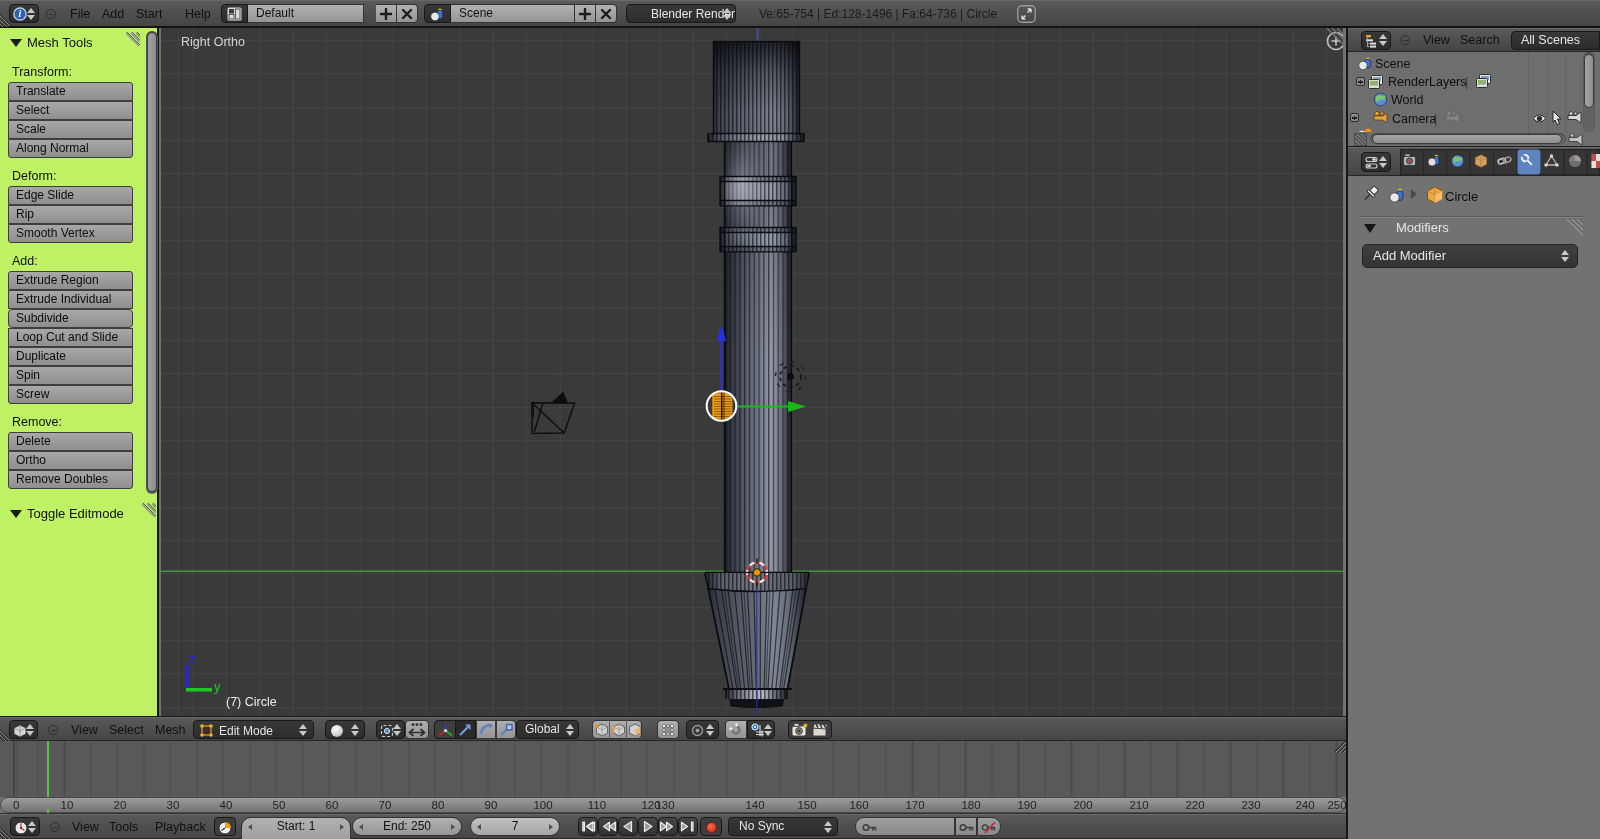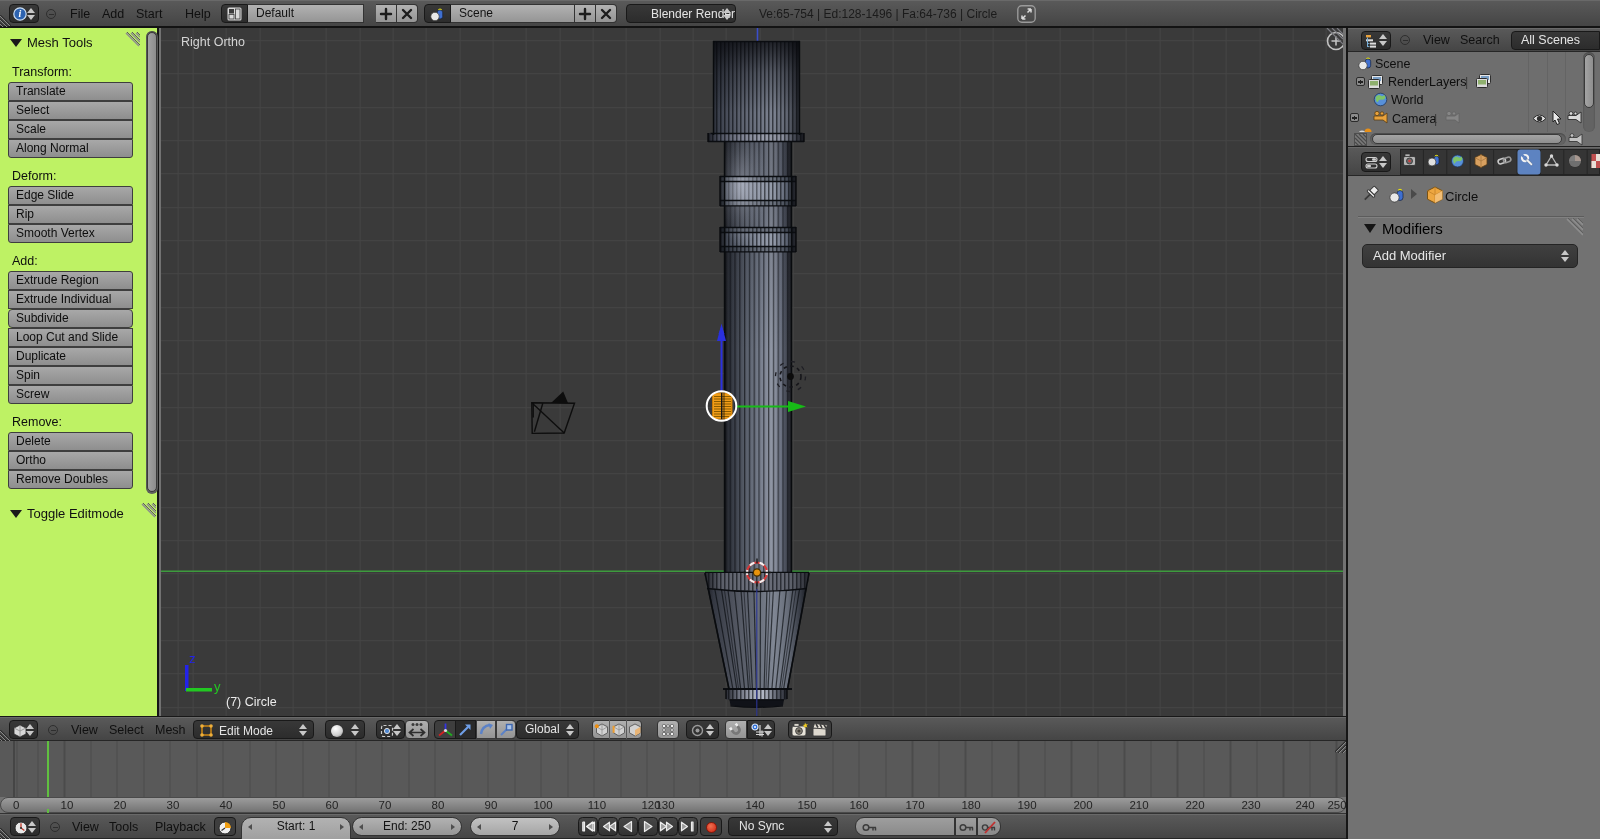--- a/index.html
+++ b/index.html
@@ -900,21 +900,21 @@
  <svg class="abs" style="left:78px;top:158px" width="18" height="18" viewBox="0 0 18 18">
       <path d="M9 1l7.5 3.8v8.4L9 17l-7.5-3.8V4.8z" fill="#eda741" stroke="#7a5214" stroke-width="1"></path>
       <path d="M9 1v8m0 0L1.5 4.8M9 9l7.5-4.2M9 9v8" stroke="#c8862a" stroke-width="0.9" fill="none"></path>
       <path d="M9 9l7.5-4.2v8.4L9 17z" fill="#f3c27e" opacity="0.85"></path>
     </svg>
  <div class="abs" style="left:97px;top:161px;color:#0d0d0d;font-size:13px">Circle</div>
 
  <div class="abs" style="left:10px;top:188px;width:226px;height:1px;background:#5c5c5c;box-shadow:0 1px 0 #818181"></div>
 
  <div class="abs" style="left:16px;top:196px;width:0;height:0;border-left:6.5px solid transparent;border-right:6.5px solid transparent;border-top:9px solid #151515"></div>
- <div class="abs" style="left:34px;top:192px;color:#000000;font-size:15px">Modifiers</div>
+ <div class="abs" style="left:48px;top:192px;color:#e5e5e5;font-size:13px">Modifiers</div>
  <svg class="abs" style="left:213px;top:190px" width="22" height="18" viewBox="0 0 22 18">
       <path d="M6 1l16 16M11 1l11 11M16 1l6 6" stroke="#8d8d8d" stroke-width="1.6"></path>
       <path d="M7 0l15 15M12 0l10 10M17 0l5 5" stroke="#5f5f5f" stroke-width="1"></path>
     </svg>
  <div class="abs" style="left:14px;top:216px;width:216px;height:24px;background:linear-gradient(#404040,#333333);border:1px solid #242424;border-radius:5px;color:#e6e6e6;font-size:13px;line-height:22px;padding-left:10px">Add Modifier
   <span class="ud" style="right:7px"></span>
  </div>
 </div>
 
 </body></html>

